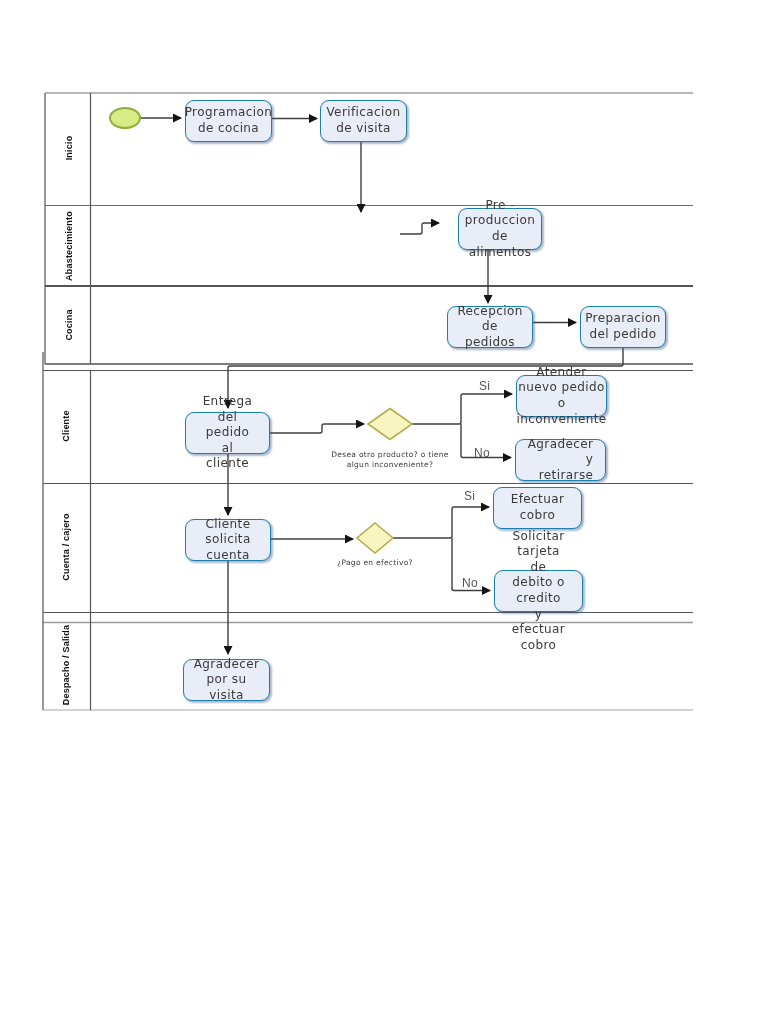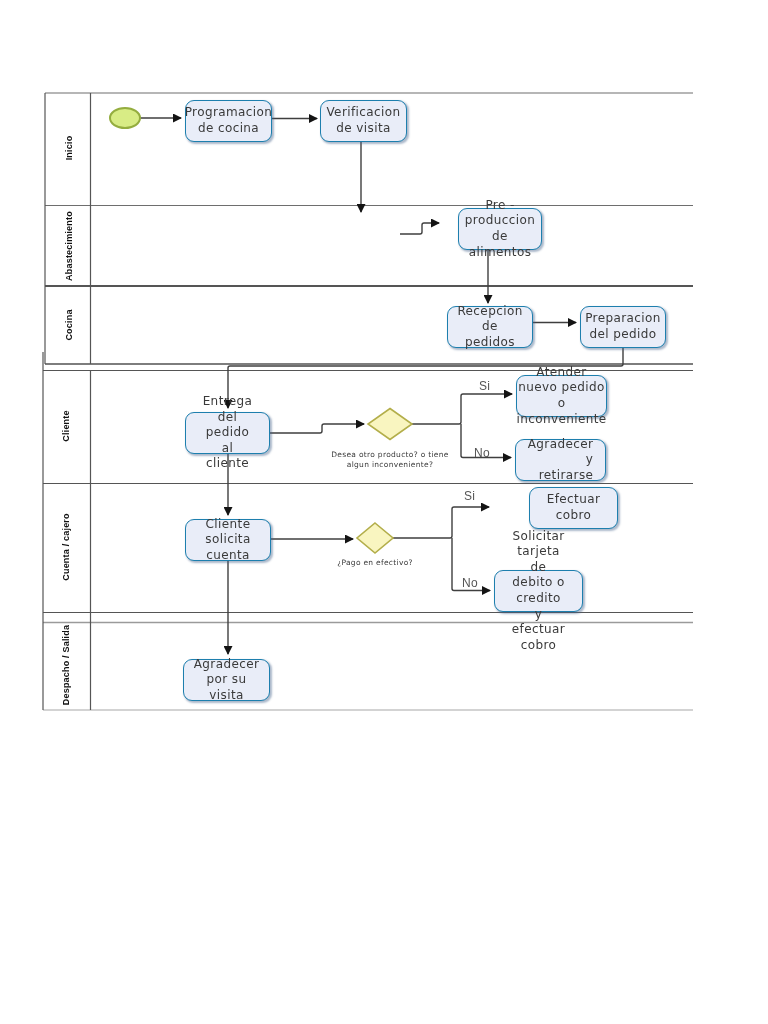--- a/index.html
+++ b/index.html
@@ -98,21 +98,21 @@
 
   <div class="task" style="left:185px;top:100px;width:87px;height:37px;">Programacion de cocina</div>
   <div class="task" style="left:320px;top:100px;width:87px;height:37px;">Verificacion de visita</div>
   <div class="task" style="left:443px;top:208px;width:84px;height:35px;margin-left:15px;">Pre - produccion de alimentos</div>
   <div class="task" style="left:447px;top:306px;width:86px;height:34px;">Recepcion de pedidos</div>
   <div class="task" style="left:580px;top:306px;width:86px;height:33px;">Preparacion del pedido</div>
   <div class="task" style="left:185px;top:412px;width:85px;height:41px;">Entrega del pedido al cliente</div>
   <div class="task" style="left:516px;top:375px;width:91px;height:39px;">Atender nuevo pedido o inconveniente</div>
   <div class="task" style="left:515px;top:439px;width:91px;height:37px;text-align:right;">Agradecer y retirarse</div>
   <div class="task" style="left:185px;top:519px;width:86px;height:42px;">Cliente solicita cuenta</div>
-  <div class="task" style="left:493px;top:487px;width:89px;height:40px;margin-left:36px;">Efectuar cobro</div>
+  <div class="task" style="left:493px;top:487px;width:89px;height:40px;">Efectuar cobro</div>
   <div class="task" style="left:494px;top:570px;width:89px;height:41px;">Solicitar tarjeta de debito o credito y efectuar cobro</div>
   <div class="task" style="left:183px;top:659px;width:87px;height:39px;">Agradecer por su visita</div>
 
   <div class="gw-question" style="left:328px;top:450px;width:124px;">Desea otro producto? o tiene algun inconveniente?</div>
   <div class="gw-question" style="left:322px;top:558px;width:106px;">¿Pago en efectivo?</div>
 
   <div class="edge-label" style="left:479px;top:379px;">Si</div>
   <div class="edge-label" style="left:474px;top:446px;">No</div>
   <div class="edge-label" style="left:464px;top:489px;">Si</div>
   <div class="edge-label" style="left:462px;top:576px;">No</div>

